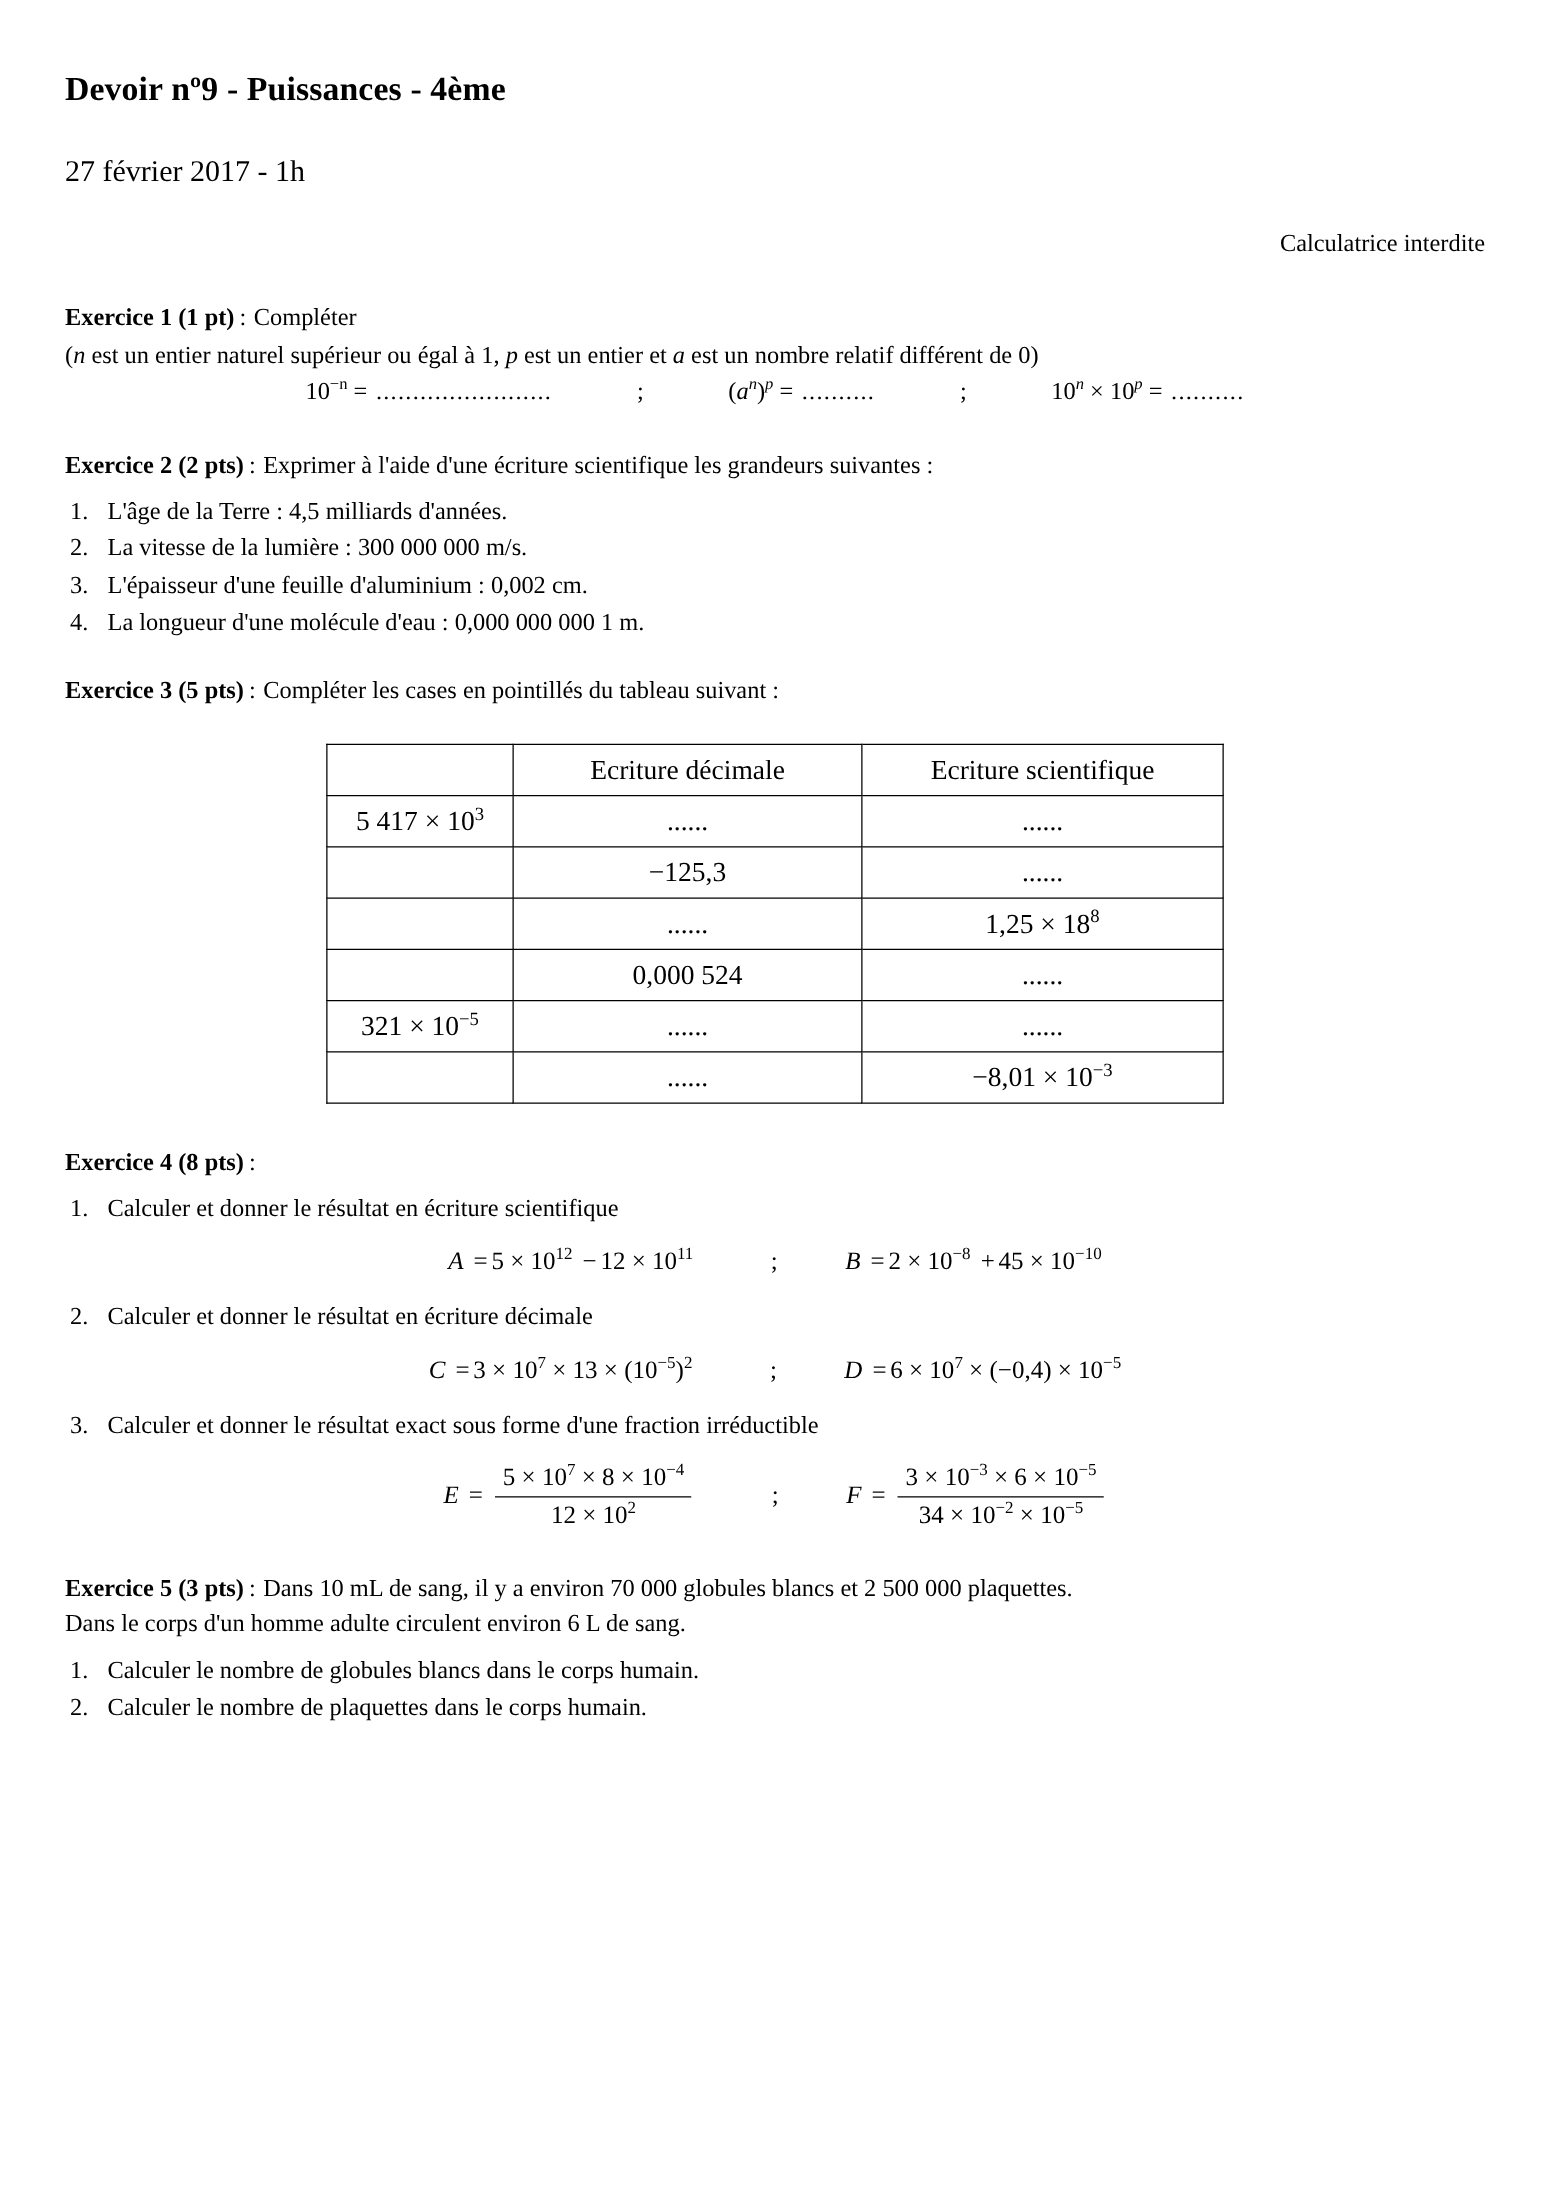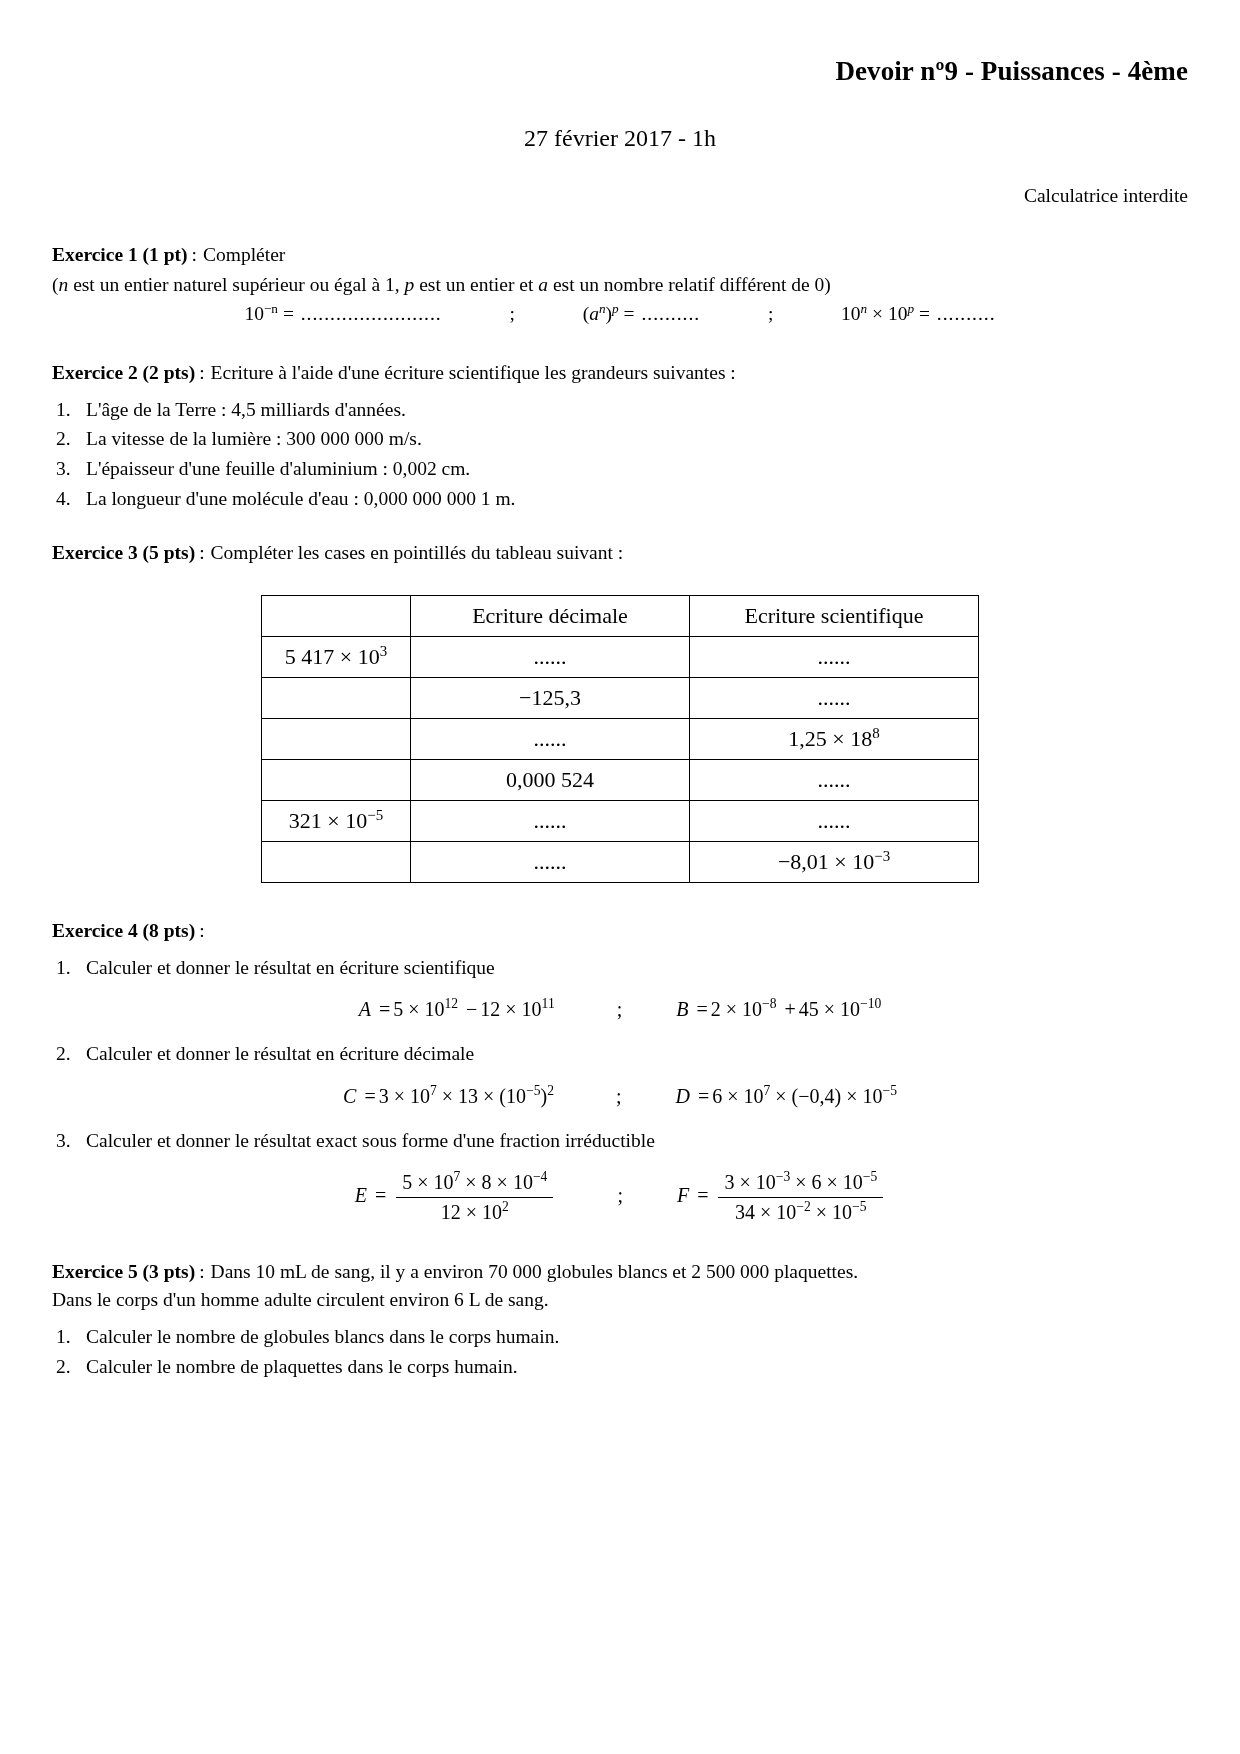--- a/index.html
+++ b/index.html
@@ -14,28 +14,28 @@
     color: #000000;
     position: relative;
     overflow: hidden;
   }
   .page {
     padding: 44px 52px 0 52px;
     box-sizing: border-box;
     width: 1240px;
   }
   .doc-title {
-    text-align: right;
+    text-align: left;
     font-weight: bold;
     font-size: 27px;
     letter-spacing: 0.1px;
     margin: 12px 0 0 0;
   }
   .doc-date {
-    text-align: center;
+    text-align: left;
     font-size: 24px;
     margin: 38px 0 0 0;
   }
   .doc-note {
     text-align: right;
     font-size: 19.5px;
     margin: 33px 0 0 0;
   }
   .ex-block { margin-top: 0; }
   .ex-head {
@@ -150,21 +150,21 @@
       <span>;</span>
       <span class="sep"></span>
       <span><span>10</span><sup class="mi">n</sup> <span>×</span> <span>10</span><sup class="mi">p</sup> <span class="dots">= ..........</span></span>
     </div>
   </section>
 
   <div class="spacer-lg"></div>
 
   <section class="ex-block">
     <div class="ex-head">
-      <b>Exercice 2 (2 pts)</b><span class="ex-colon">:</span><span>Ecriture à l'aide d'une écriture scientifique les grandeurs suivantes :</span>
+      <b>Exercice 2 (2 pts)</b><span class="ex-colon">:</span><span>Exprimer à l'aide d'une écriture scientifique les grandeurs suivantes :</span>
     </div>
     <ul class="olist">
       <li><span class="num">1.</span><span>L'âge de la Terre : 4,5 milliards d'années.</span></li>
       <li><span class="num">2.</span><span>La vitesse de la lumière : 300 000 000 m/s.</span></li>
       <li><span class="num">3.</span><span>L'épaisseur d'une feuille d'aluminium : 0,002 cm.</span></li>
       <li><span class="num">4.</span><span>La longueur d'une molécule d'eau : 0,000 000 000 1 m.</span></li>
     </ul>
   </section>
 
   <div class="spacer-md"></div>

